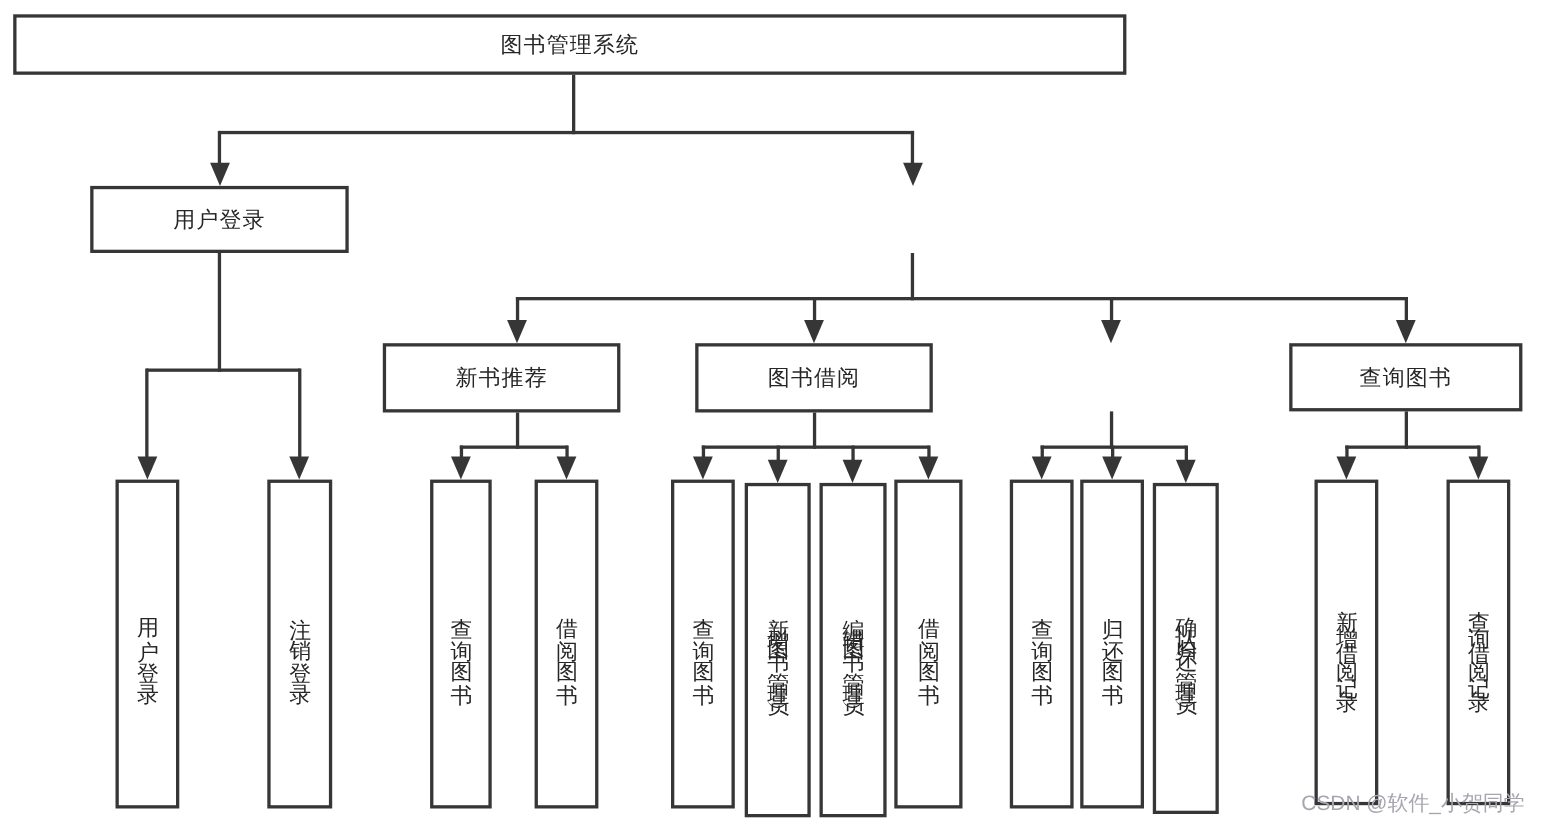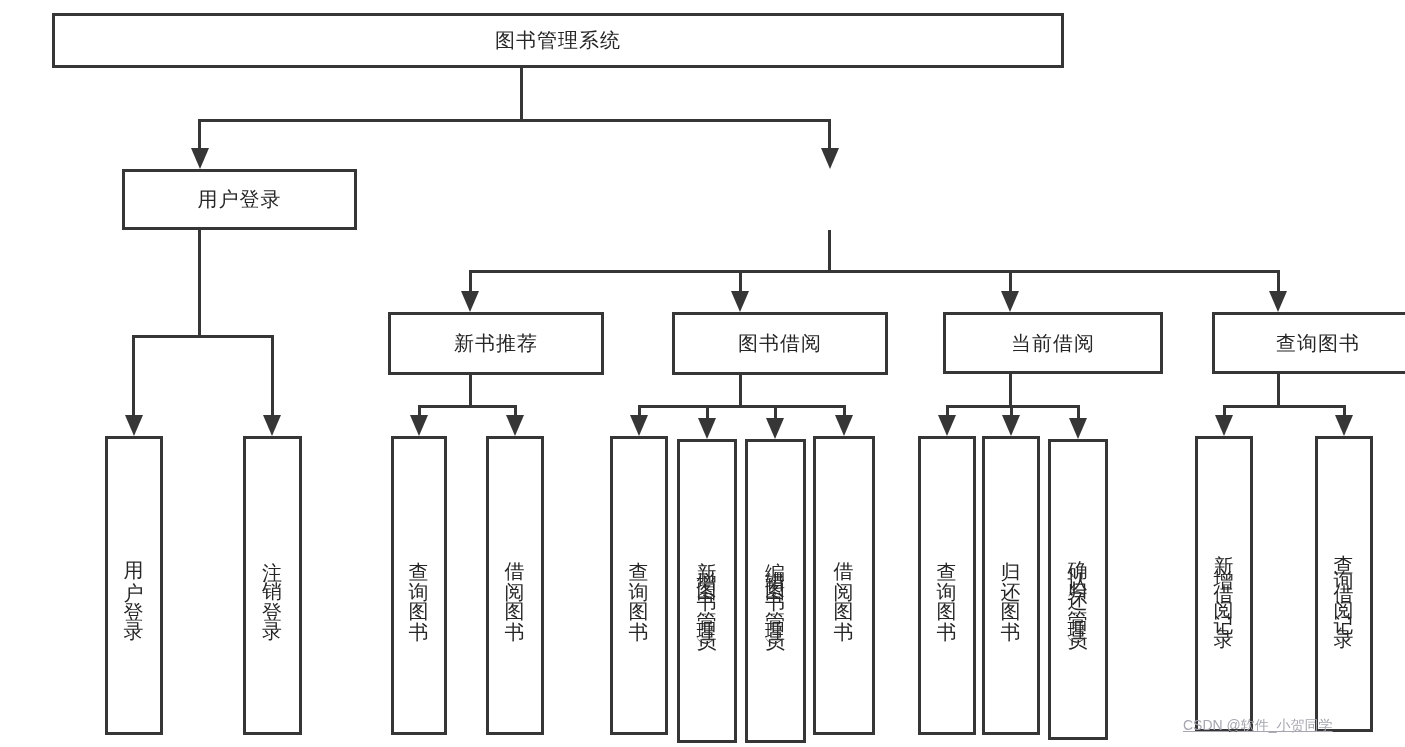--- a/index.html
+++ b/index.html
@@ -21,21 +21,20 @@
   .hbox {
     position: absolute;
     border: 3px solid var(--line);
     background: var(--background);
     display: flex;
     align-items: center;
     justify-content: center;
     font-size: 20px;
     color: var(--text);
     letter-spacing: 1px;
-    margin-left: 40px;
   }
   .vbox {
     position: absolute;
     border: 3px solid var(--line);
     background: var(--background);
     display: flex;
     align-items: center;
     justify-content: center;
     font-size: 20px;
     color: var(--text);
@@ -54,47 +53,43 @@
     position: absolute;
     width: 0; height: 0;
     border-left: 9px solid transparent;
     border-right: 9px solid transparent;
     border-top: 21px solid var(--line);
   }
   .watermark {
     position: absolute;
     left: 1183px;
     top: 717px;
-    font-size: 14px;
+    font-size: 19px;
     color: var(--watermark);
     white-space: nowrap;
-    text-decoration: underline;
   }
 </style>
 </head>
 <body>
 
 <div class="canvas">
 
   <div class="hbox" style="left:12px;top:13px;width:1012px;height:55px;">
     <span>图书管理系统</span>
   </div>
 
   <div class="hbox" style="left:82px;top:169px;width:235px;height:61px;">
     <span>用户登录</span>
   </div>
 
   <div class="hbox" style="left:348px;top:312px;width:216px;height:63px;">
     <span>新书推荐</span>
   </div>
   <div class="hbox" style="left:632px;top:312px;width:216px;height:63px;">
     <span>图书借阅</span>
-  </div>
-  <div class="hbox" style="left:903px;top:312px;width:220px;height:62px;">
-    <span>当前借阅</span>
   </div>
   <div class="hbox" style="left:1172px;top:312px;width:212px;height:62px;">
     <span>查询图书</span>
   </div>
 
   <div class="vbox" style="left:105px;top:436px;width:58px;height:299px;">
     <span class="sp4">用户登录</span>
   </div>
   <div class="vbox" style="left:243px;top:436px;width:59px;height:299px;">
     <span class="sp4">注销登录</span>

